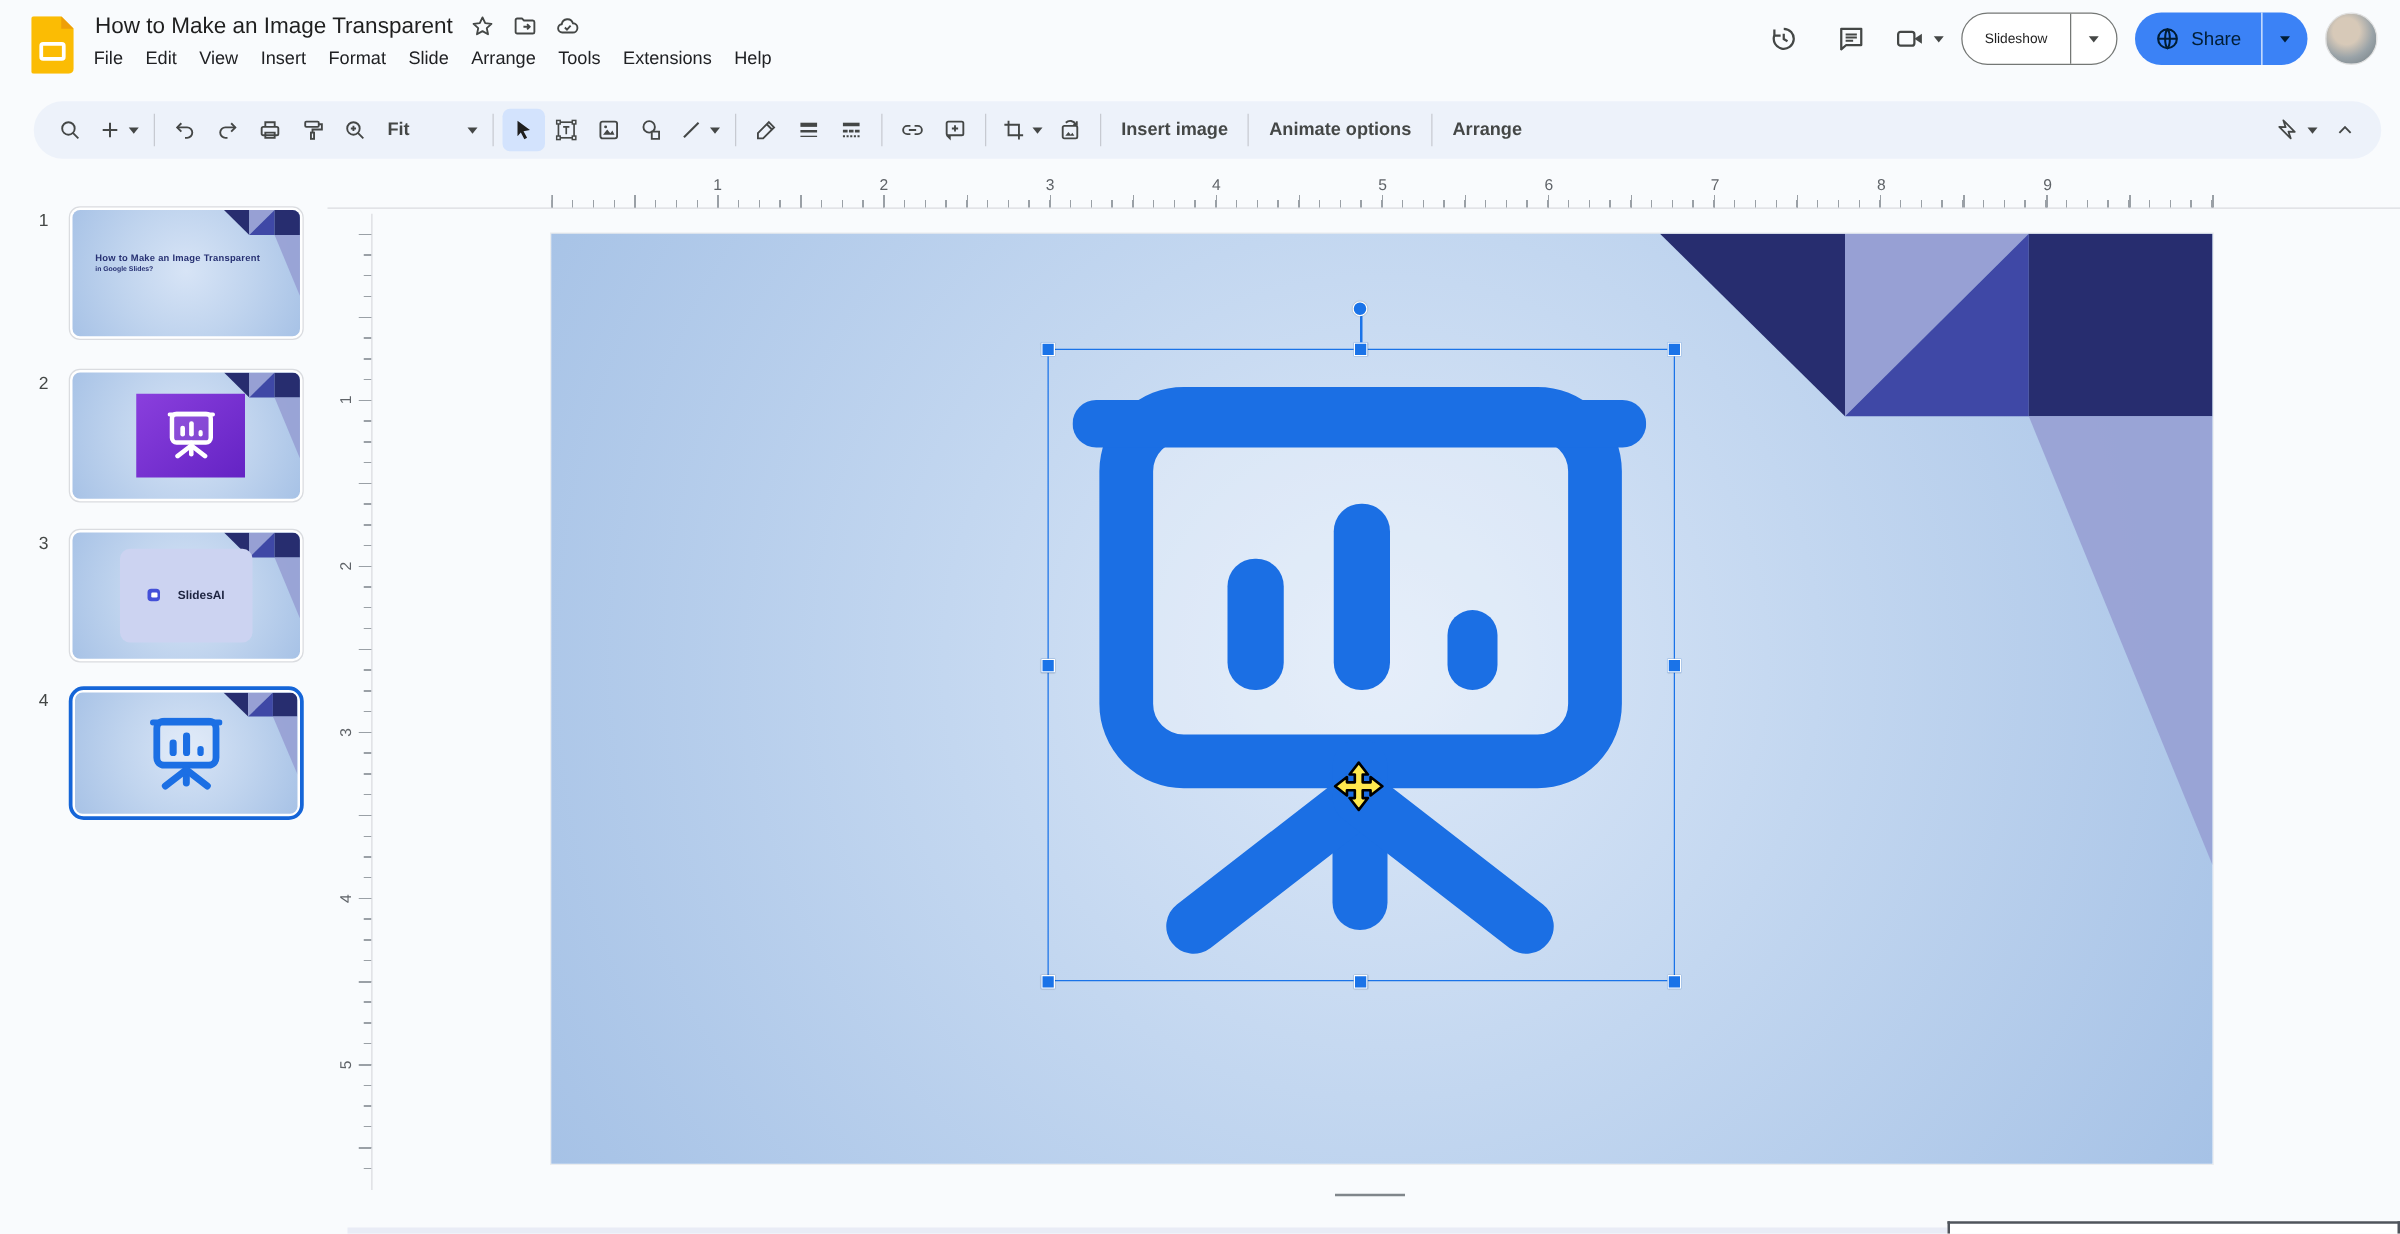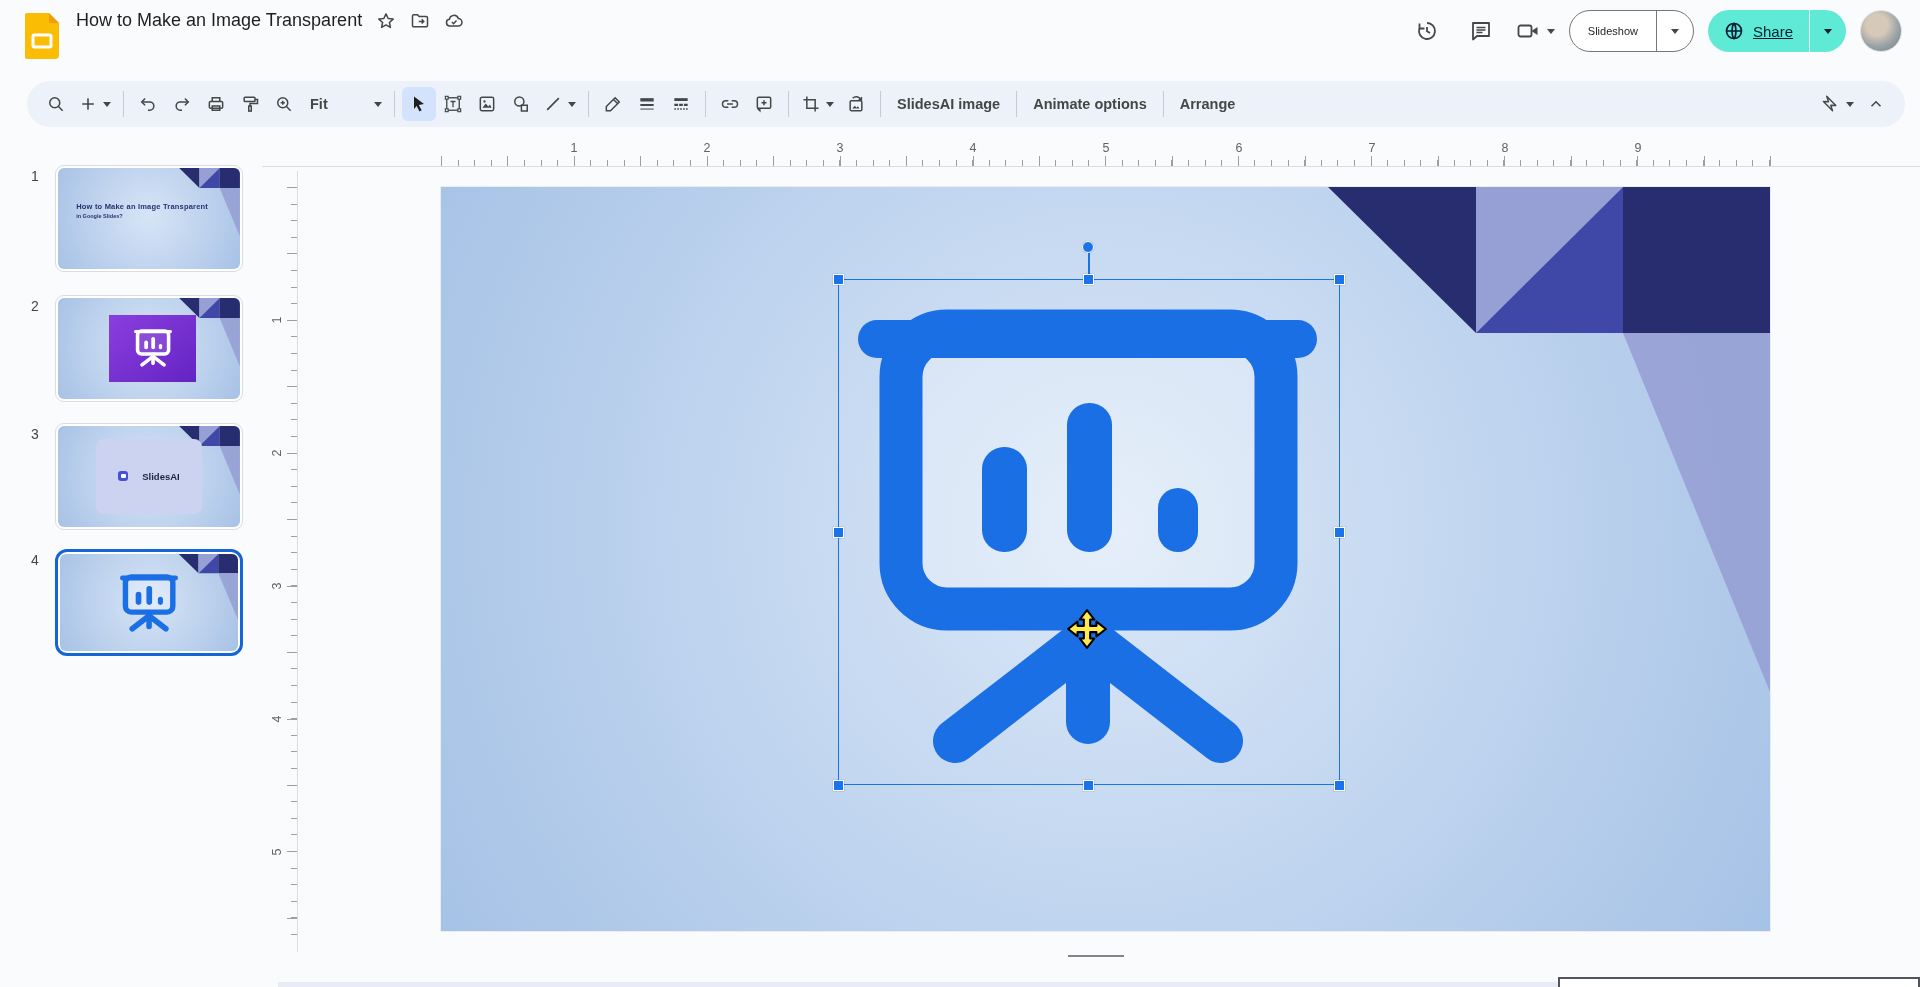--- a/index.html
+++ b/index.html
@@ -15,21 +15,21 @@
   .menubar { position:absolute; left:66px; top:36px; display:flex; }
   .menu-item { font-size:14.5px; color:#202124; padding:3px 9px; border-radius:6px; cursor:default; }
   .topbar-right { position:absolute; right:18px; top:8px; display:flex; align-items:center; gap:14px; height:46px; }
   .iconbtn { width:40px; height:40px; border-radius:50%; display:flex; align-items:center; justify-content:center; }
   .meetbtn { display:flex; align-items:center; gap:6px; }
   .pill { height:42px; border-radius:21px; display:flex; align-items:center; }
   .slideshow-pill { border:1px solid #747775; background:#fff; }
   .slideshow-main { padding:0 18px; font-size:11px; color:#1f1f1f; display:flex; align-items:center; height:100%; }
   .pill-div { width:1px; height:100%; background:#747775; }
   .pill-caret { padding:0 14px; display:flex; align-items:center; height:100%; }
-  .share-pill { background:#5eead4; color:#001d35;text-decoration:underline; }
+  .share-pill { background:#3b82f6; color:#001d35; }
   .share-main { display:flex; align-items:center; gap:9px; padding:0 16px 0 16px; font-size:15px; font-weight:500; height:100%; }
   .share-div { width:1px; height:100%; background:rgba(255,255,255,.9); }
   .avatar { width:42px; height:42px; border-radius:50%; background:radial-gradient(circle at 40% 35%, #d7c9b8 0 30%, #9aa3a8 60%, #6f7a80 100%); border:1px solid #e0e0e0; }
   .caret { width:0; height:0; border-left:4.5px solid transparent; border-right:4.5px solid transparent; border-top:5.5px solid #444746; }
 
   
   .toolbar { position:absolute; left:27px; top:81px; width:1878px; height:46px; background:#edf2fa; border-radius:23px; display:flex; align-items:center; padding:0 12px;font-weight:bold; }
   .tbtn { height:34px; min-width:34px; padding:0 5px; border-radius:6px; display:flex; align-items:center; justify-content:center; gap:5px; color:#444746; }
   .tbtn.selected { background:#d3e3fd; }
   .tbtn .lbl { font-size:14.5px; color:#444746; white-space:nowrap; padding:0 4px; }
@@ -106,20 +106,32 @@
           <path d="M10.5 12.5h6m-2.5-2.5l2.5 2.5-2.5 2.5" fill="none" stroke="#444746" stroke-width="1.8"></path>
         </svg>
     </span>
     <span class="title-icon">
       <svg class="ic" width="22" height="20" viewBox="0 0 24 24">
           <path d="M7 18a4 4 0 0 1-.5-7.97A5.5 5.5 0 0 1 17.2 9.1 3.5 3.5 0 0 1 17 18z" fill="none" stroke="#444746" stroke-width="1.8"></path>
           <path d="M9.5 13.2l2 2 3.5-3.7" fill="none" stroke="#444746" stroke-width="1.8"></path>
         </svg>
     </span>
   </div>
+  <nav class="menubar">
+    <span class="menu-item">File</span>
+    <span class="menu-item">Edit</span>
+    <span class="menu-item">View</span>
+    <span class="menu-item">Insert</span>
+    <span class="menu-item">Format</span>
+    <span class="menu-item">Slide</span>
+    <span class="menu-item">Arrange</span>
+    <span class="menu-item">Tools</span>
+    <span class="menu-item">Extensions</span>
+    <span class="menu-item">Help</span>
+  </nav>
   <div class="topbar-right">
     <span class="iconbtn">
       <svg class="ic" width="24" height="24" viewBox="0 0 24 24">
           <path d="M12 4a8 8 0 1 1-7.6 5.5" fill="none" stroke="#444746" stroke-width="1.8"></path>
           <path d="M4.5 4.5v5h5" fill="none" stroke="#444746" stroke-width="1.8"></path>
           <path d="M12 8v4.2l3 1.8" fill="none" stroke="#444746" stroke-width="1.8"></path>
         </svg>
     </span>
     <span class="iconbtn">
       <svg class="ic" width="24" height="24" viewBox="0 0 24 24">
@@ -285,21 +297,21 @@
   <span class="tbtn">
     <svg class="ic" width="20" height="20" viewBox="0 0 24 24">
         <rect x="5" y="8" width="14" height="12" rx="1.5" fill="none" stroke="#444746" stroke-width="1.8"></rect>
         <path d="M7.5 17.5l3-3.5 2.2 2.5 1.6-1.8 1.9 2.8z" fill="#444746"></path>
         <path d="M8 5a6 6 0 0 1 9.5 1.5" fill="none" stroke="#444746" stroke-width="1.8"></path>
         <path d="M18.5 3.5v3.4h-3.4" fill="none" stroke="#444746" stroke-width="1.8"></path>
       </svg>
   </span>
   <span class="tdiv"></span>
   <span class="tbtn">
-      <span class="lbl">SlidesAI image</span>
+      <span class="lbl">Insert image</span>
     </span>
   <span class="tdiv"></span>
   <span class="tbtn">
       <span class="lbl">Animate options</span>
     </span>
   <span class="tdiv"></span>
   <span class="tbtn">
       <span class="lbl">Arrange</span>
     </span>
   <span class="spacer"></span>

